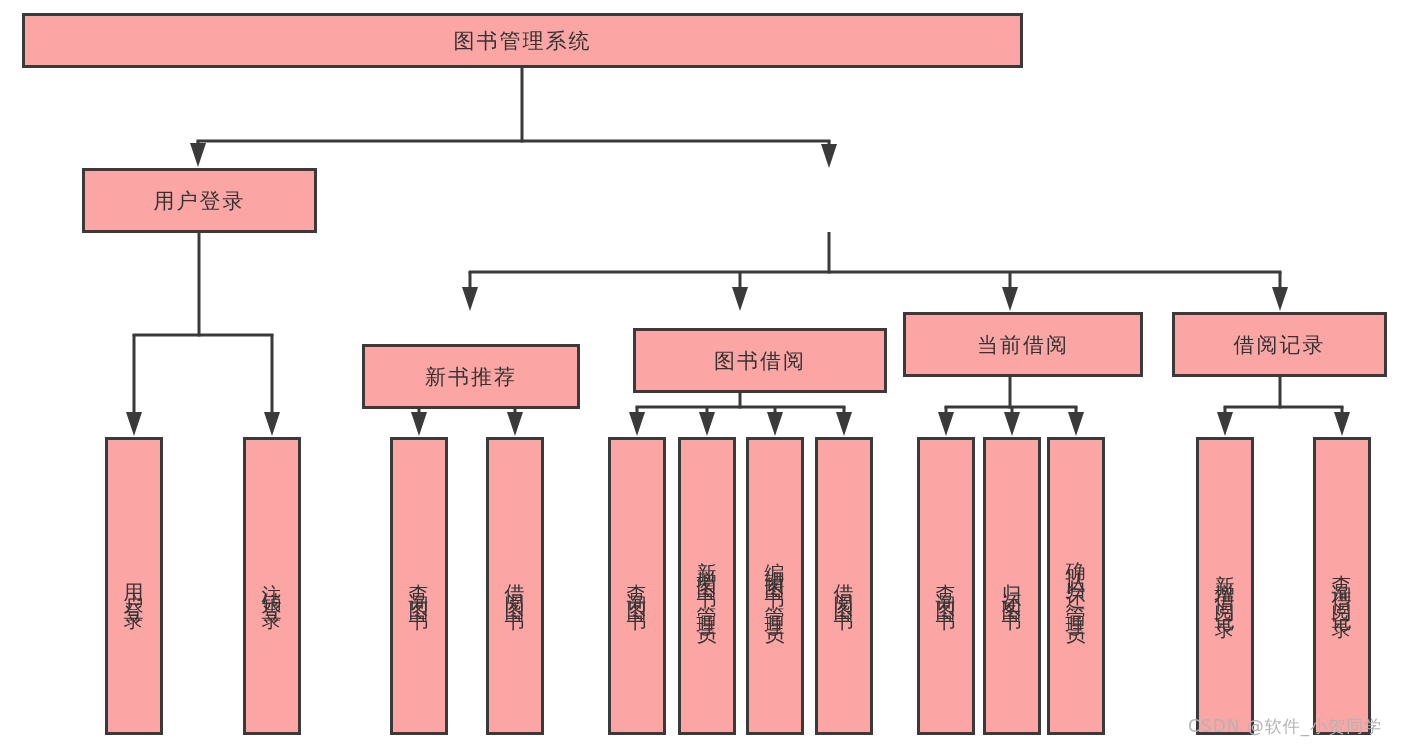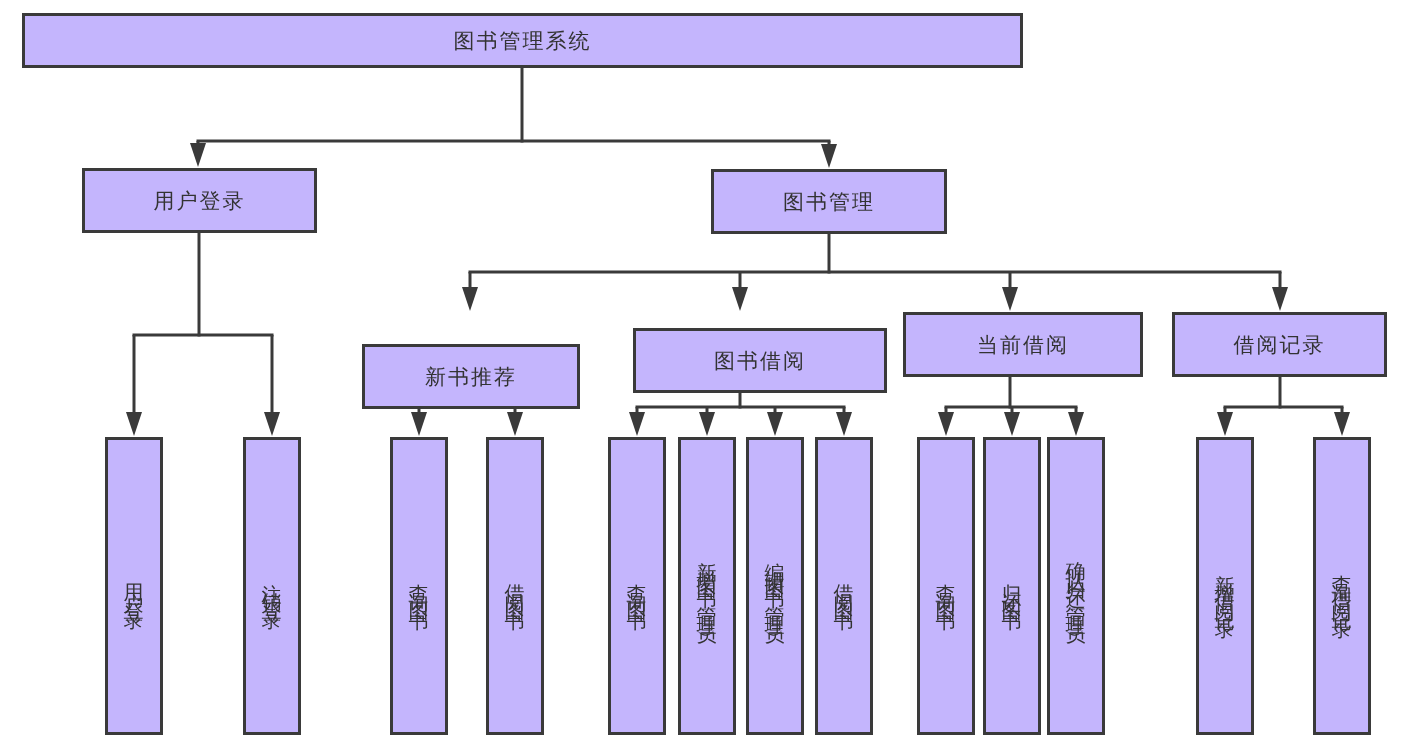--- a/index.html
+++ b/index.html
@@ -16,21 +16,21 @@
     overflow:hidden;
     font-family:"DejaVu Sans","Liberation Sans",sans-serif;
     color:var(--text);
   }
   #wires{position:absolute;left:0;top:0;pointer-events:none;}
   .ln{stroke:var(--line);stroke-width:3;fill:none;}
   .ah{fill:var(--line);stroke:none;}
   .box{
     position:absolute;
     box-sizing:border-box;
-    background:#c4b5fd;
+    background:#fca5a5;
     border:3px solid var(--line);
     display:flex;align-items:center;justify-content:center;
     text-align:center;
   }
   .hbox{font-size:21px;letter-spacing:2px;}
   .vbox{
     top:437px;height:298px;width:58px;
     writing-mode:vertical-rl;
     text-orientation:mixed;
     font-size:20px;
@@ -114,23 +114,20 @@
     <polygon class="ah" points="1334,412 1350,412 1342,436"></polygon>
   </svg>
 
   <div class="box hbox" style="left:22px;top:13px;width:1001px;height:55px;">
     <span>图书管理系统</span>
   </div>
 
   <div class="box hbox" style="left:82px;top:168px;width:235px;height:65px;">
     <span>用户登录</span>
   </div>
-  <div class="box hbox" style="left:711px;top:169px;width:236px;height:65px;">
-    <span>图书管理</span>
-  </div>
 
   <div class="box hbox" style="left:362px;top:312px;width:218px;height:65px;margin-top:32px;">
     <span>新书推荐</span>
   </div>
   <div class="box hbox" style="left:633px;top:328px;width:254px;height:65px;">
     <span>图书借阅</span>
   </div>
   <div class="box hbox" style="left:903px;top:312px;width:240px;height:65px;">
     <span>当前借阅</span>
   </div>
@@ -175,14 +172,15 @@
     <span>确认归还（管理员）</span>
   </div>
 
   <div class="box vbox" style="left:1196px;">
     <span>新增借阅记录</span>
   </div>
   <div class="box vbox" style="left:1313px;">
     <span>查询借阅记录</span>
   </div>
 
+  <div id="watermark">CSDN @软件_小贺同学</div>
 
 </div>
 
 </body></html>

